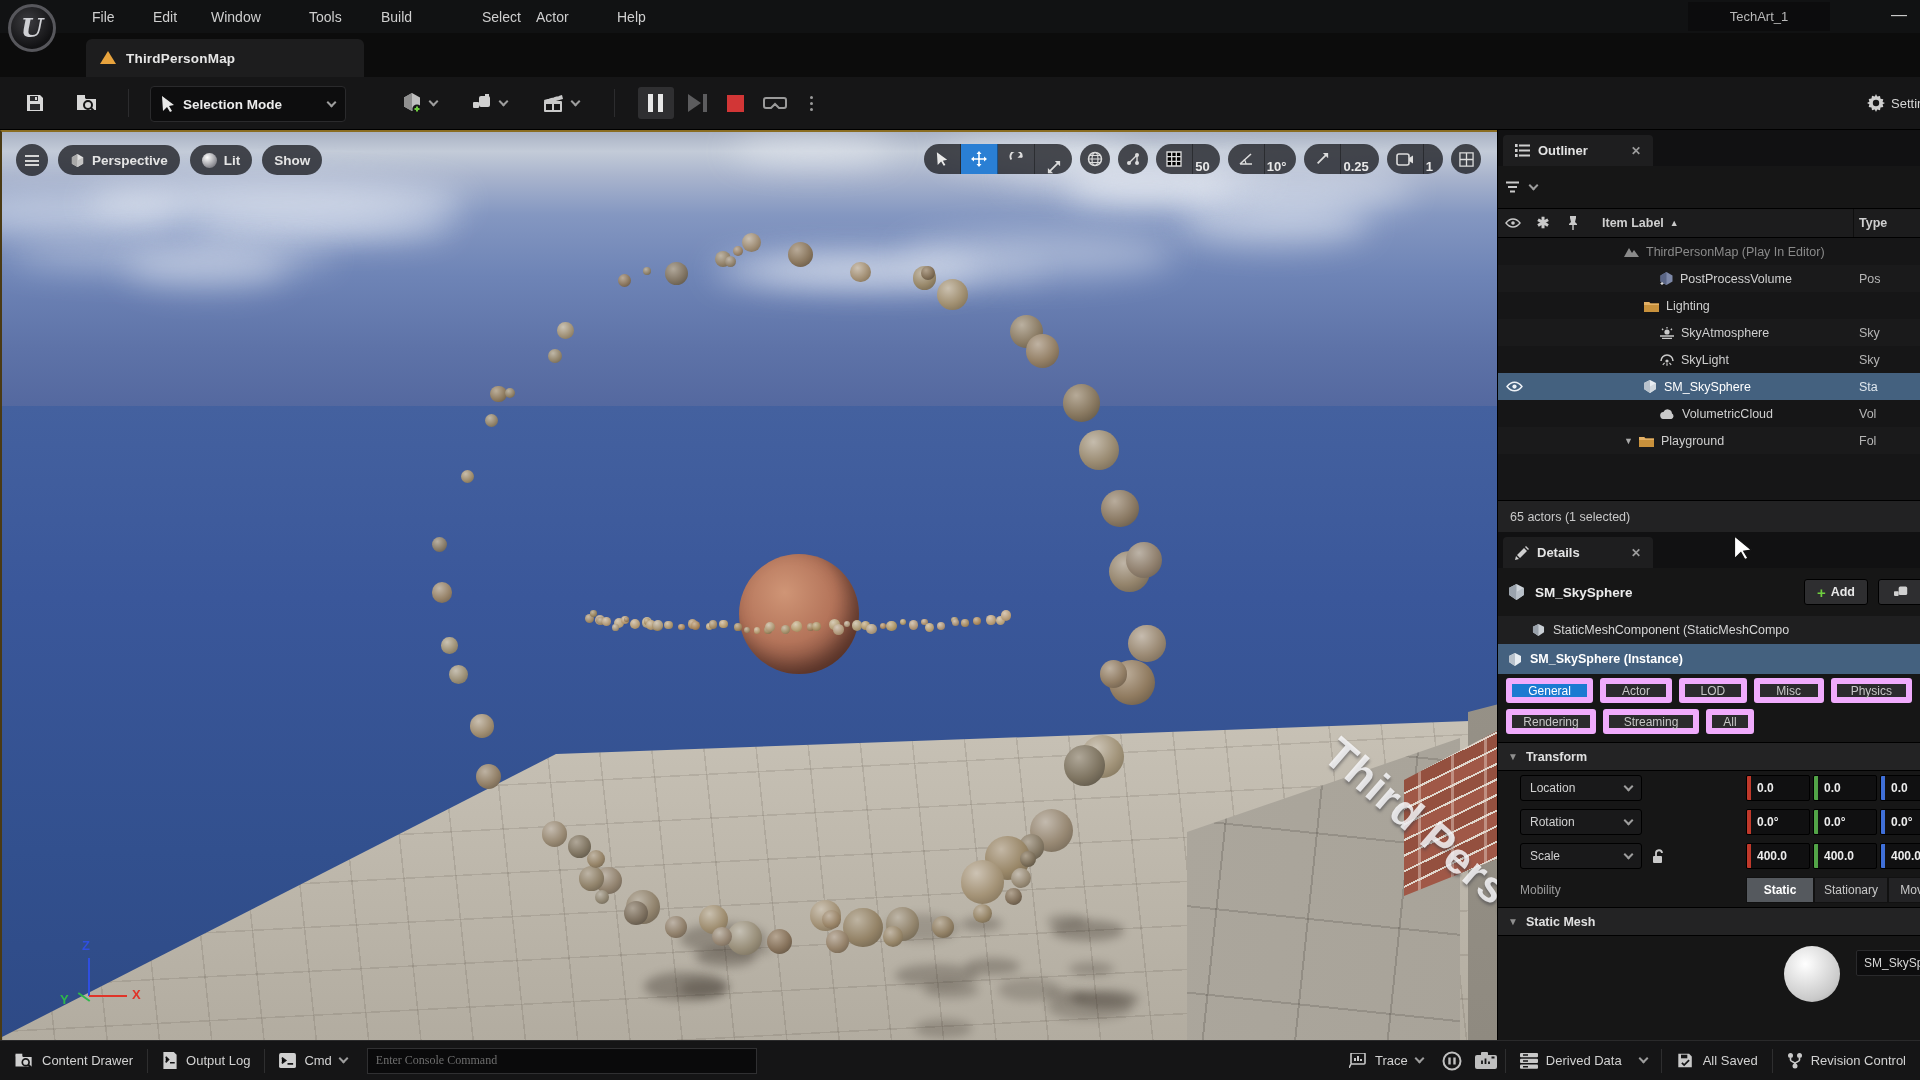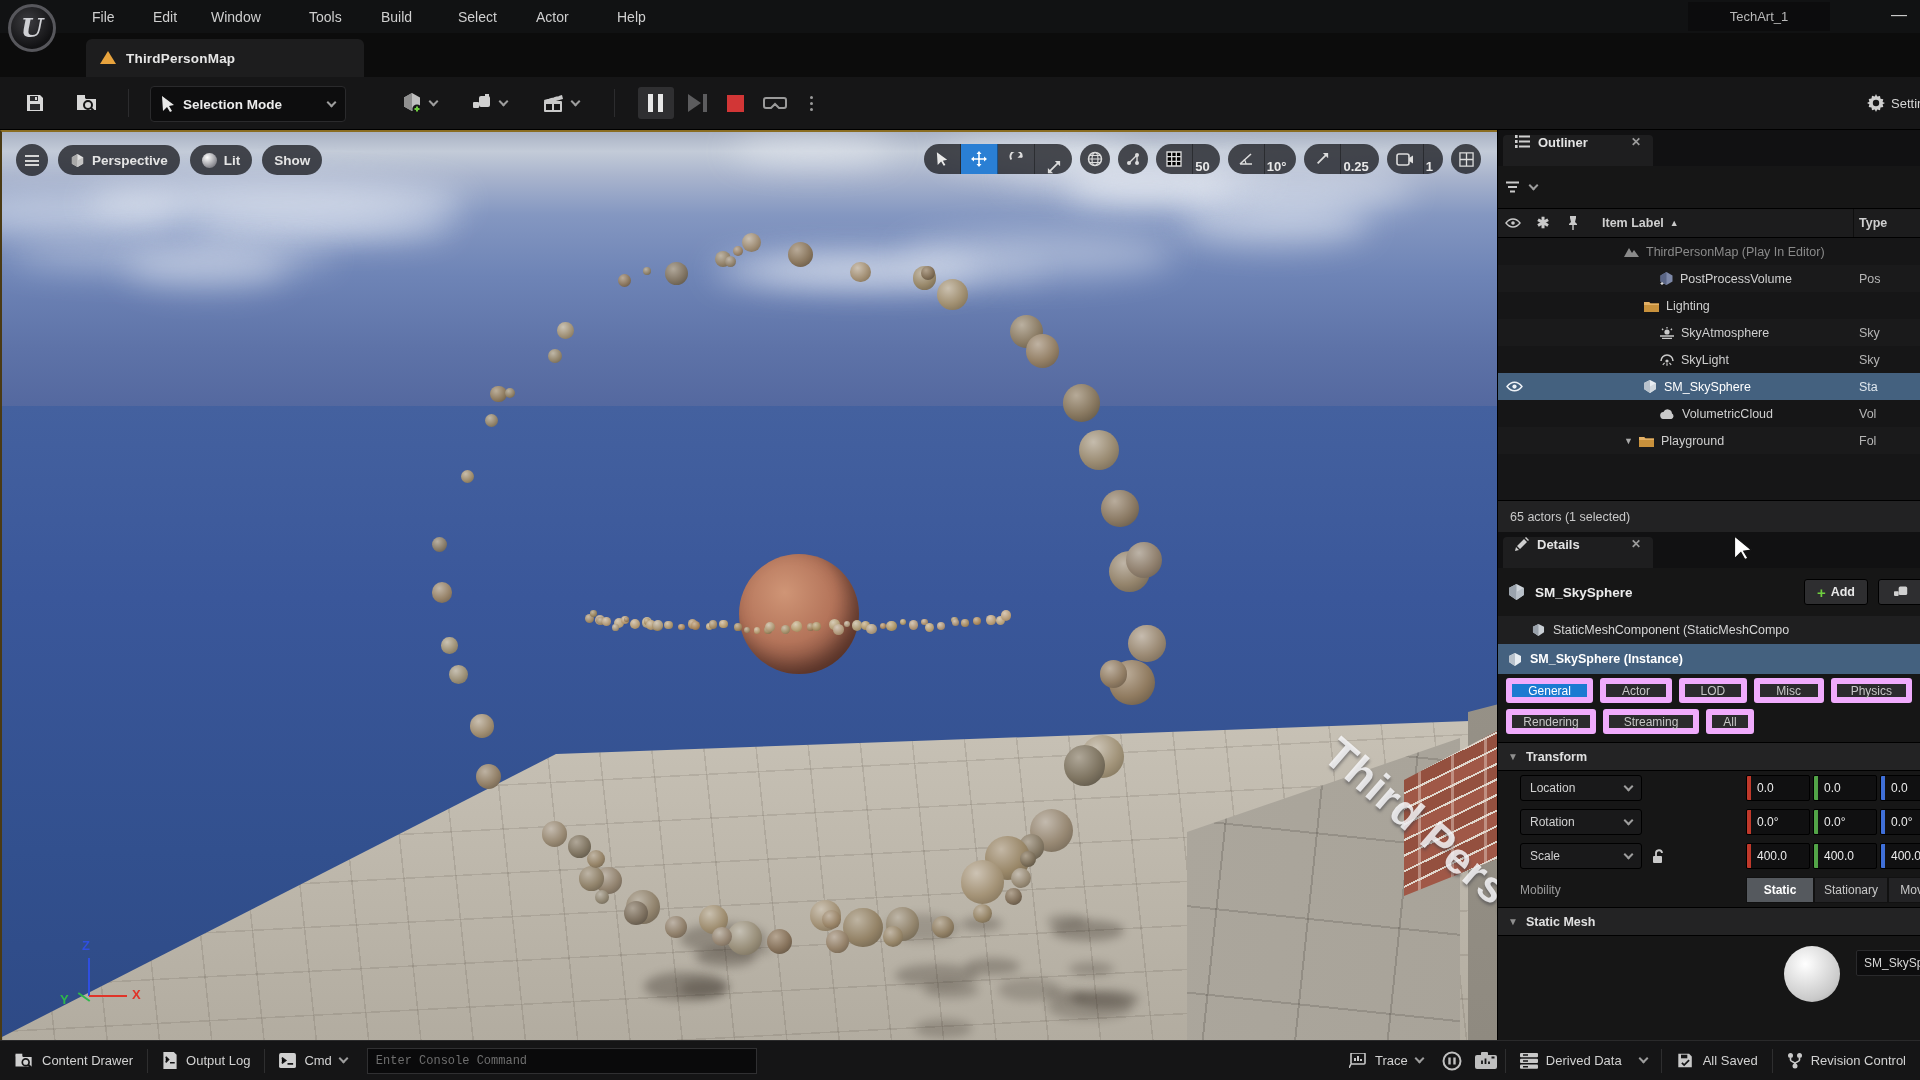--- a/index.html
+++ b/index.html
@@ -112,21 +112,21 @@
   #gz-x { position:absolute; left:47px; top:55px; width:38px; height:2px; background:#e03428; }
   #gz-y { position:absolute; left:35px; top:56px; width:14px; height:2px; background:#2db84a; transform:rotate(35deg);}
   #gz-lz { position:absolute; left:40px; top:-2px; color:#2f4fe0; }
   #gz-lx { position:absolute; left:90px; top:47px; color:#e03428; }
   #gz-ly { position:absolute; left:18px; top:52px; color:#2db84a; }
 
   
   #rightpanel { position:absolute; left:1497px; top:130px; width:423px; height:910px; background:#161616;
     border-left:1px solid #000; display:flex; flex-direction:column; overflow:hidden;}
   .ptabbar { height:36px; background:#111112; display:flex; align-items:flex-end; flex:none;}
-  .ptab { height:31px; background:#1e1e1f; display:flex; align-items:flex-start; gap:8px; padding:0 12px;
+  .ptab { height:31px; background:#1e1e1f; display:flex; align-items:center; gap:8px; padding:0 12px;
     margin-left:5px; border-radius:4px 4px 0 0; font-size:13px; font-weight:bold; color:#e3e3e3; min-width:150px;}
   .ptab .x { margin-left:auto; color:#9c9c9c; font-size:12px; }
   .srow { height:42px; display:flex; align-items:center; gap:8px; padding:0 8px; flex:none;}
   .searchpill { flex:1; height:28px; background:#0c0c0d; border:1px solid #2a2a2c; border-radius:14px;
     display:flex; align-items:center; gap:7px; padding:0 10px; }
   .searchpill input { flex:1; background:transparent; border:none; outline:none; color:#cfcfcf;
     font-size:12.5px; font-family:"Liberation Sans",sans-serif; min-width:0;}
   .searchpill input::placeholder { color:#6f6f6f; }
   .mag { width:9px; height:9px; border:2px solid #9a9a9a; border-radius:50%; position:relative; flex:none;}
   .mag::after { content:""; position:absolute; left:7px; top:7px; width:6px; height:2px; background:#9a9a9a;
@@ -165,21 +165,21 @@
   .secthead { height:29px; background:#232324; border-top:1px solid #000; border-bottom:1px solid #000;
     display:flex; align-items:center; gap:8px; padding:0 10px; font-size:12.5px; font-weight:bold;
     color:#e0e0e0; flex:none; }
   .tri { color:#8f8f8f; font-size:10px; }
   .trow { height:34px; display:flex; align-items:center; padding:0 0 0 22px; flex:none; position:relative;}
   .tlabel { width:122px; height:26px; background:#19191a; border:1px solid #000; border-radius:3px;
     display:flex; align-items:center; gap:8px; padding:0 9px; font-size:12px; color:#d2d2d2; }
   .tlabel .chev { margin-left:auto; }
   .vals { position:absolute; left:248px; display:flex; gap:3px; }
   .vbox { width:64px; height:26px; background:#101011; border:1px solid #000; border-radius:2px;
-    display:flex; align-items:center; font-size:12px; color:#ececec; overflow:hidden;}
+    display:flex; align-items:center; font-size:12px; color:#ececec; overflow:hidden;font-weight:bold;}
   .vbar { width:4px; height:100%; flex:none; margin-right:6px;}
   .vbar.x{background:#c0392b;} .vbar.y{background:#52a447;} .vbar.z{background:#3f6fd8;}
   .lockicon { margin-left:10px; color:#c9c9c9; }
   #mobrow { height:34px; display:flex; align-items:center; padding-left:22px; position:relative; flex:none;
     font-size:12px; color:#9c9c9c;}
   #mobbtns { position:absolute; left:248px; display:flex; }
   .mobbtn { height:26px; display:flex; align-items:center; justify-content:center; font-size:12px;
     color:#c9c9c9; background:#232325; border:1px solid #111; padding:0 10px; overflow:hidden; white-space:nowrap;}
   .mobbtn.active { background:#55595e; color:#fff; font-weight:bold; }
   #smpartial { flex:1; position:relative; background:#161616; overflow:hidden;}
@@ -190,21 +190,21 @@
     font-size:12px; color:#d8d8d8; white-space:nowrap; overflow:hidden;}
 
   
   #statusbar { position:absolute; left:0; top:1040px; width:1920px; height:40px; background:#151516;
     border-top:1px solid #2a2a2b; display:flex; align-items:center; font-size:13px; color:#d2d2d2;}
   .sbitem { display:flex; align-items:center; gap:8px; padding:0 14px; height:100%; white-space:nowrap; }
   .sbsep { width:1px; height:24px; background:#2e2e2f; flex:none;}
   #console { width:390px; height:26px; background:#0a0a0b; border:1px solid #303032; margin-left:6px;
     display:flex; align-items:center; padding:0 8px;}
   #console input { width:100%; background:transparent; border:none; outline:none; color:#9a9a9a;
-    font-family:Liberation Mono, monospace; font-size:12px;}
+    font-family:Liberation Serif, serif; font-size:12px;}
   #console input::placeholder { color:#6e6e6e; }
   #sbspacer { flex:1; }
 
   
   #cursor { position:absolute; left:1733px; top:536px; z-index:99; }
 
   svg { display:block; }
   .icon { display:inline-flex; align-items:center; justify-content:center; flex:none;}
 </style>
 </head>
@@ -212,21 +212,21 @@
 
 <div id="app">
 
   <header id="titlebar">
     <div id="uelogo">U</div>
     <div class="menuitem" style="left:82px">File</div>
     <div class="menuitem" style="left:143px">Edit</div>
     <div class="menuitem" style="left:201px">Window</div>
     <div class="menuitem" style="left:299px">Tools</div>
     <div class="menuitem" style="left:371px">Build</div>
-    <div class="menuitem" style="left:448px">Select</div>
+    <div class="menuitem" style="left:472px">Select</div>
     <div class="menuitem" style="left:526px">Actor</div>
     <div class="menuitem" style="left:607px">Help</div>
     <div id="wintitle">TechArt_1</div>
     <div id="minbtn">—</div>
   </header>
 
   <div id="tabrow">
     <div id="leveltab">
       <span class="warn"></span>
       <span class="lbl">ThirdPersonMap</span>

